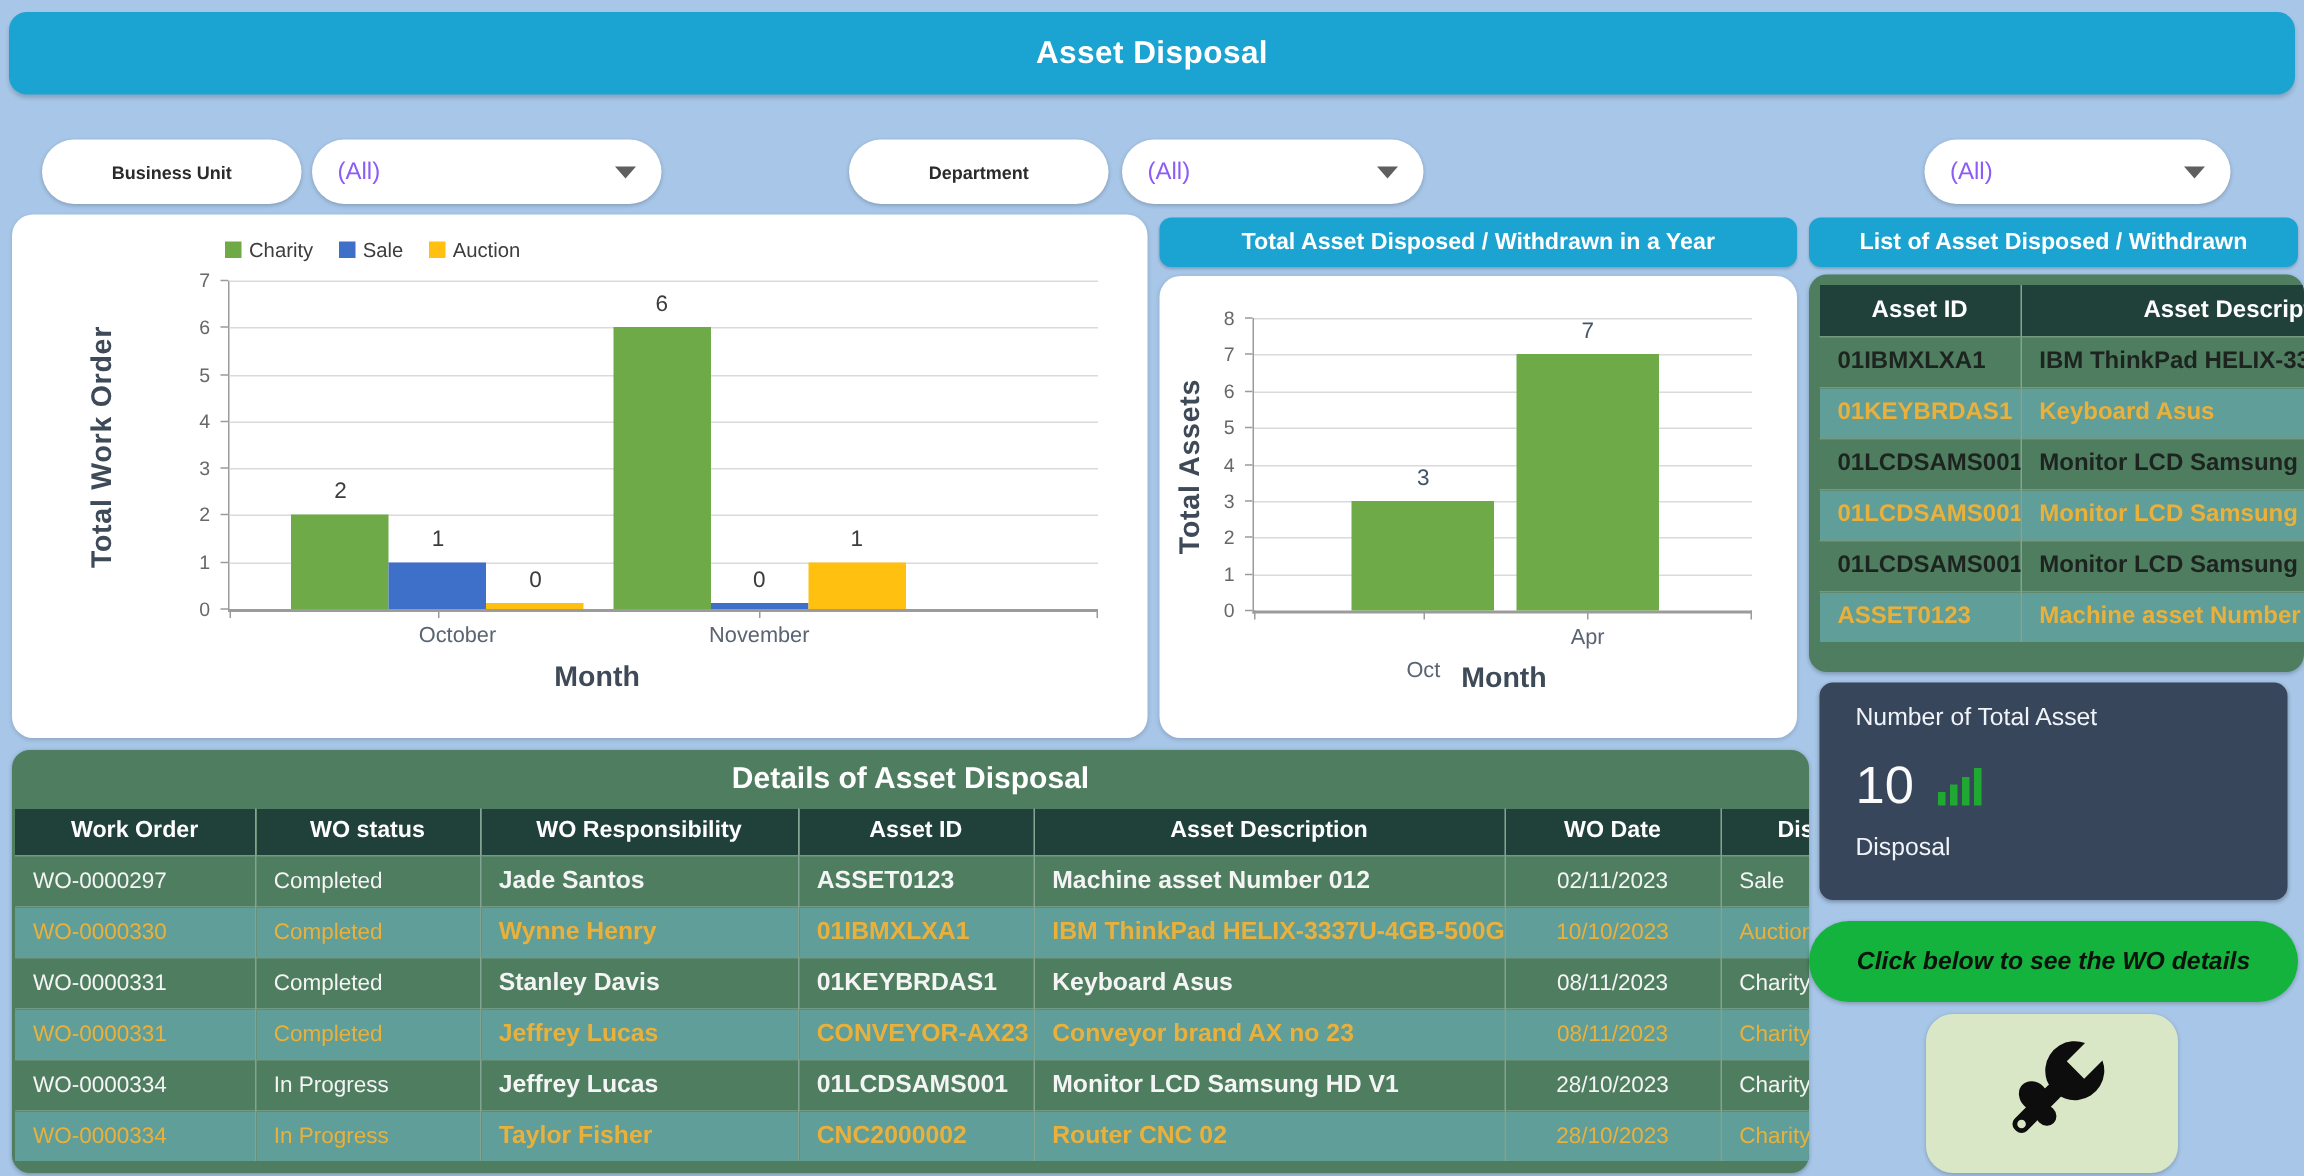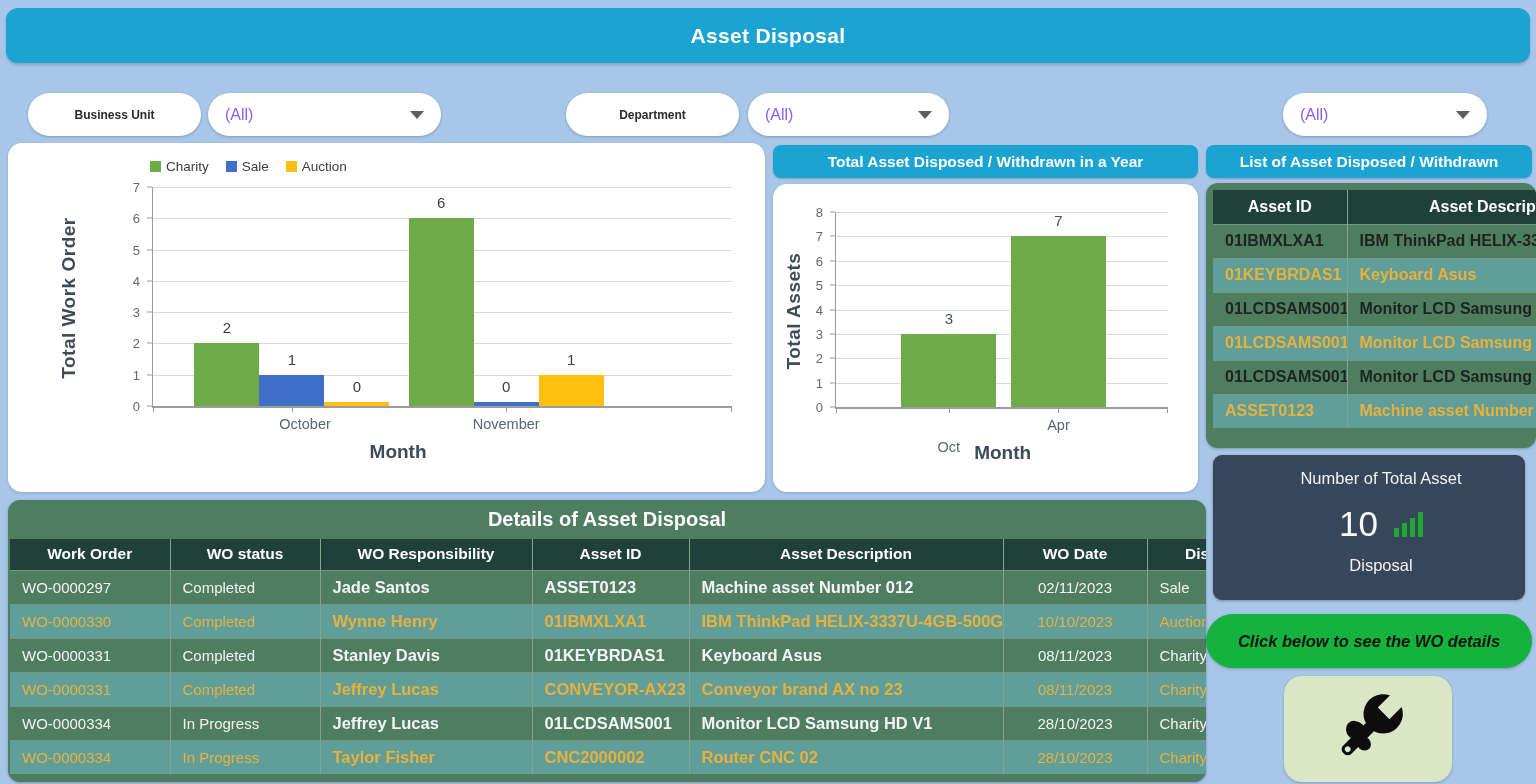--- a/index.html
+++ b/index.html
@@ -84,21 +84,21 @@
   
   #asset-tbl { width:434px; }
   #asset-tbl th { height:34px; font-size:16px; }
   #asset-tbl td { height:34px; font-size:16px; font-weight:bold; color:#1d2420; }
   #asset-tbl tbody tr:nth-child(even) { background:#5f9e99; }
   #asset-tbl tbody tr:nth-child(even) td { color:#e9b13c; }
 
   
   #summary-card { position:absolute; left:1213px; top:455px; width:312px; height:145px;
     background:#38465c; border-radius:9px; color:#fff; display:flex; flex-direction:column;
-    align-items:center; box-shadow:0 1px 3px rgba(0,0,0,.3);padding-left:24px; }
+    align-items:flex-start; box-shadow:0 1px 3px rgba(0,0,0,.3);padding-left:24px; }
   #summary-card .sc-title { font-size:16.5px; margin-top:14px; color:#f0f3f7; }
   #summary-card .sc-mid { display:flex; align-items:center; gap:16px; margin-top:16px; }
   #summary-card .sc-value { font-size:35px; color:#fafafa; }
   .bars-icon { display:flex; align-items:flex-end; gap:3px; height:26px; }
   .bars-icon i { display:block; width:5px; background:#1fa832; }
   #summary-card .sc-label { font-size:16.5px; margin-top:12px; color:#f0f3f7; }
 
   #cta { position:absolute; left:1206px; top:614px; width:326px; height:54px; background:#13b33e;
     border-radius:27px; display:flex; align-items:center; justify-content:center; cursor:pointer;
     box-shadow:0 1px 3px rgba(0,0,0,.25); }

